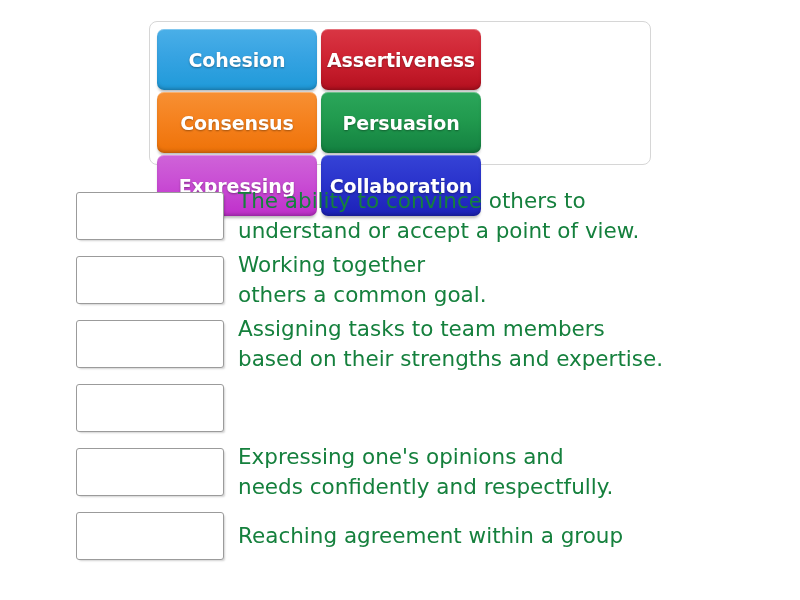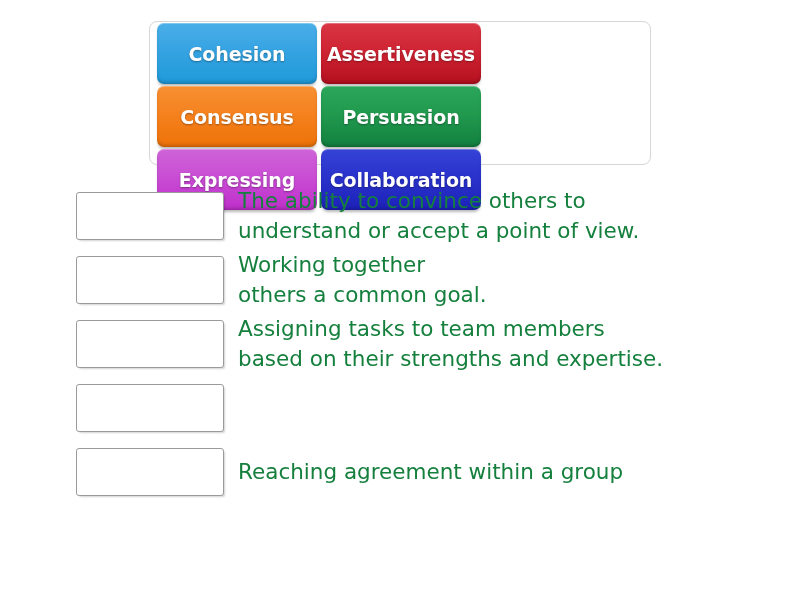--- a/index.html
+++ b/index.html
@@ -19,21 +19,21 @@
   #tile-bank {
     position: absolute;
     left: 149px;
     top: 21px;
     width: 502px;
     height: 144px;
     box-sizing: border-box;
     border: 1px solid #d6d6d6;
     border-radius: 8px;
     background: #ffffff;
-    padding: 0 5px;
+    padding: 6px 5px;
     box-sizing: border-box;
     display: flex;
     flex-wrap: wrap;
     align-content: flex-start;
   }
   .tile {
     width: 160px;
     height: 61px;
     margin: 1px 2px;
     border-radius: 7px;
@@ -139,19 +139,24 @@
   <div class="row">
     <div class="drop-slot"></div>
     <div class="definition">Assigning tasks to team members
 based on their strengths and expertise.</div>
   </div>
 
   <div class="row">
     <div class="drop-slot"></div>
   </div>
 
+  <div class="row">
+    <div class="drop-slot"></div>
+    <div class="definition">Expressing one's opinions and
+needs confidently and respectfully.</div>
+  </div>
 
   <div class="row single">
     <div class="drop-slot"></div>
     <div class="definition">Reaching agreement within a group</div>
   </div>
 
 </div>
 
 </body></html>

